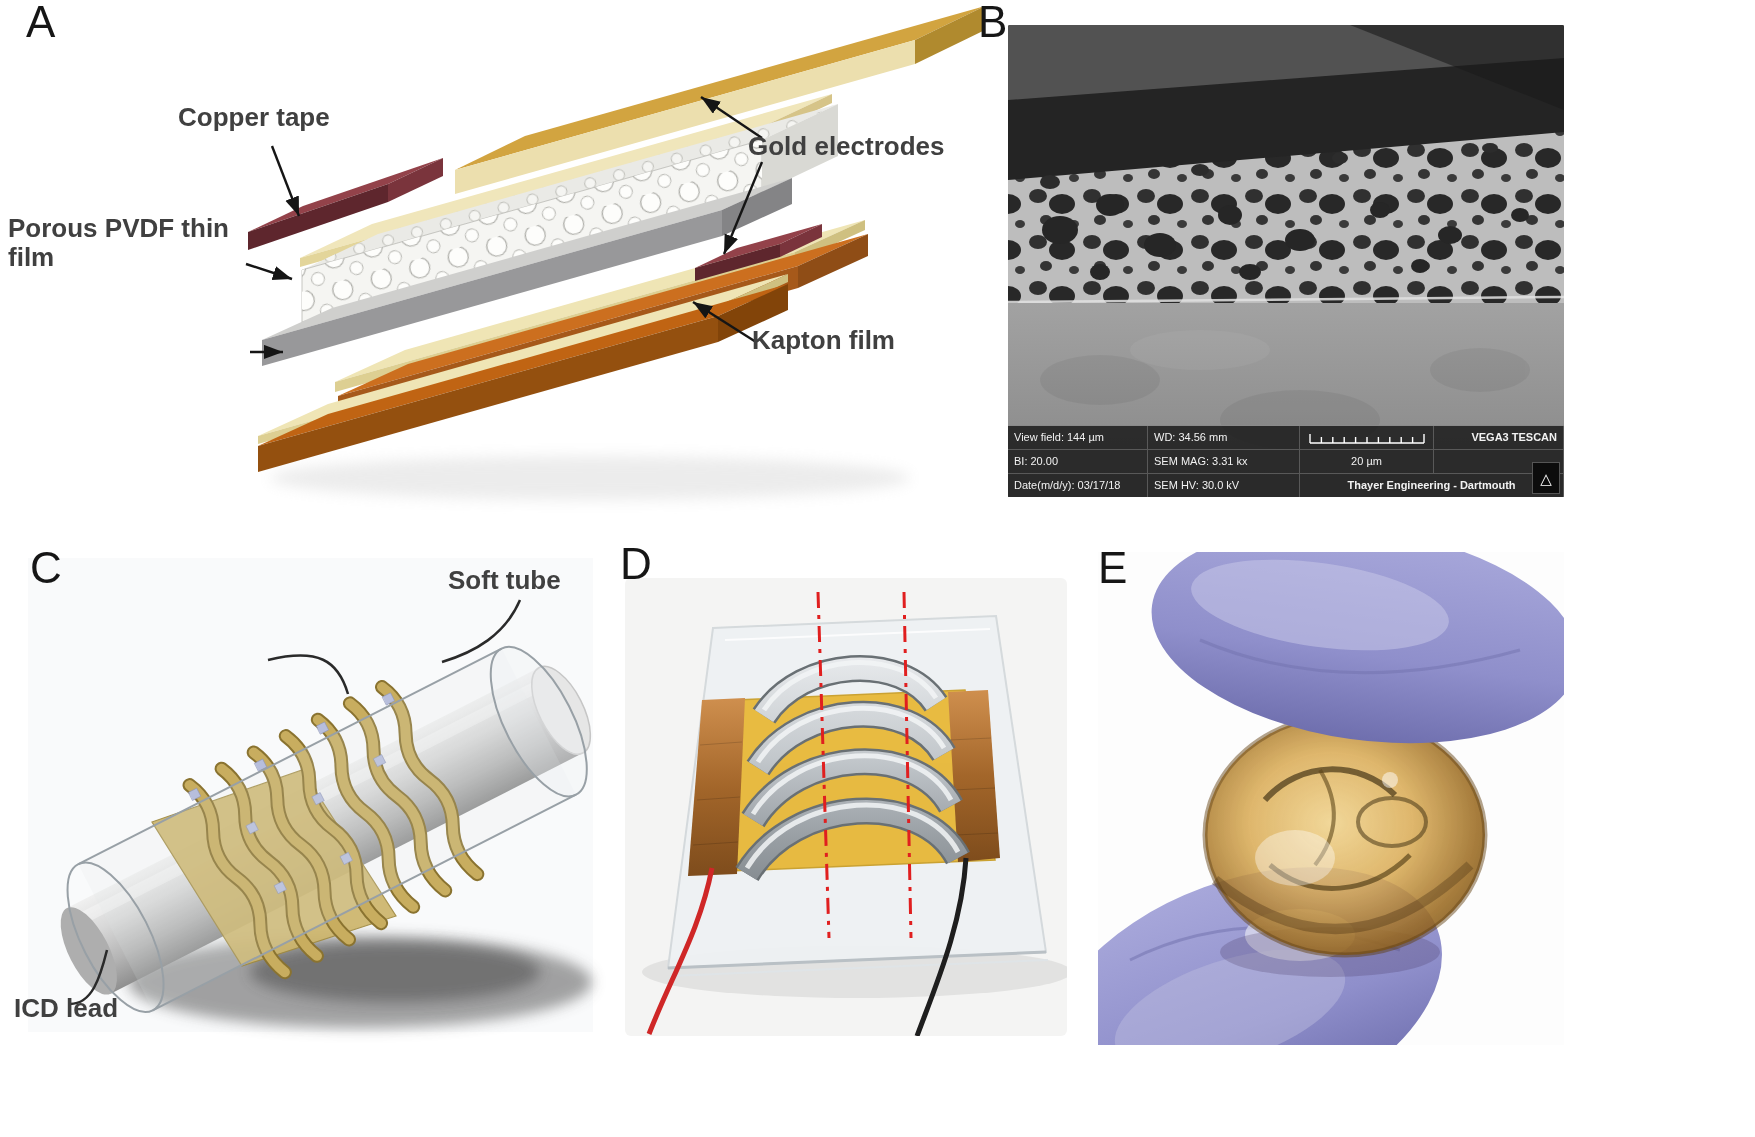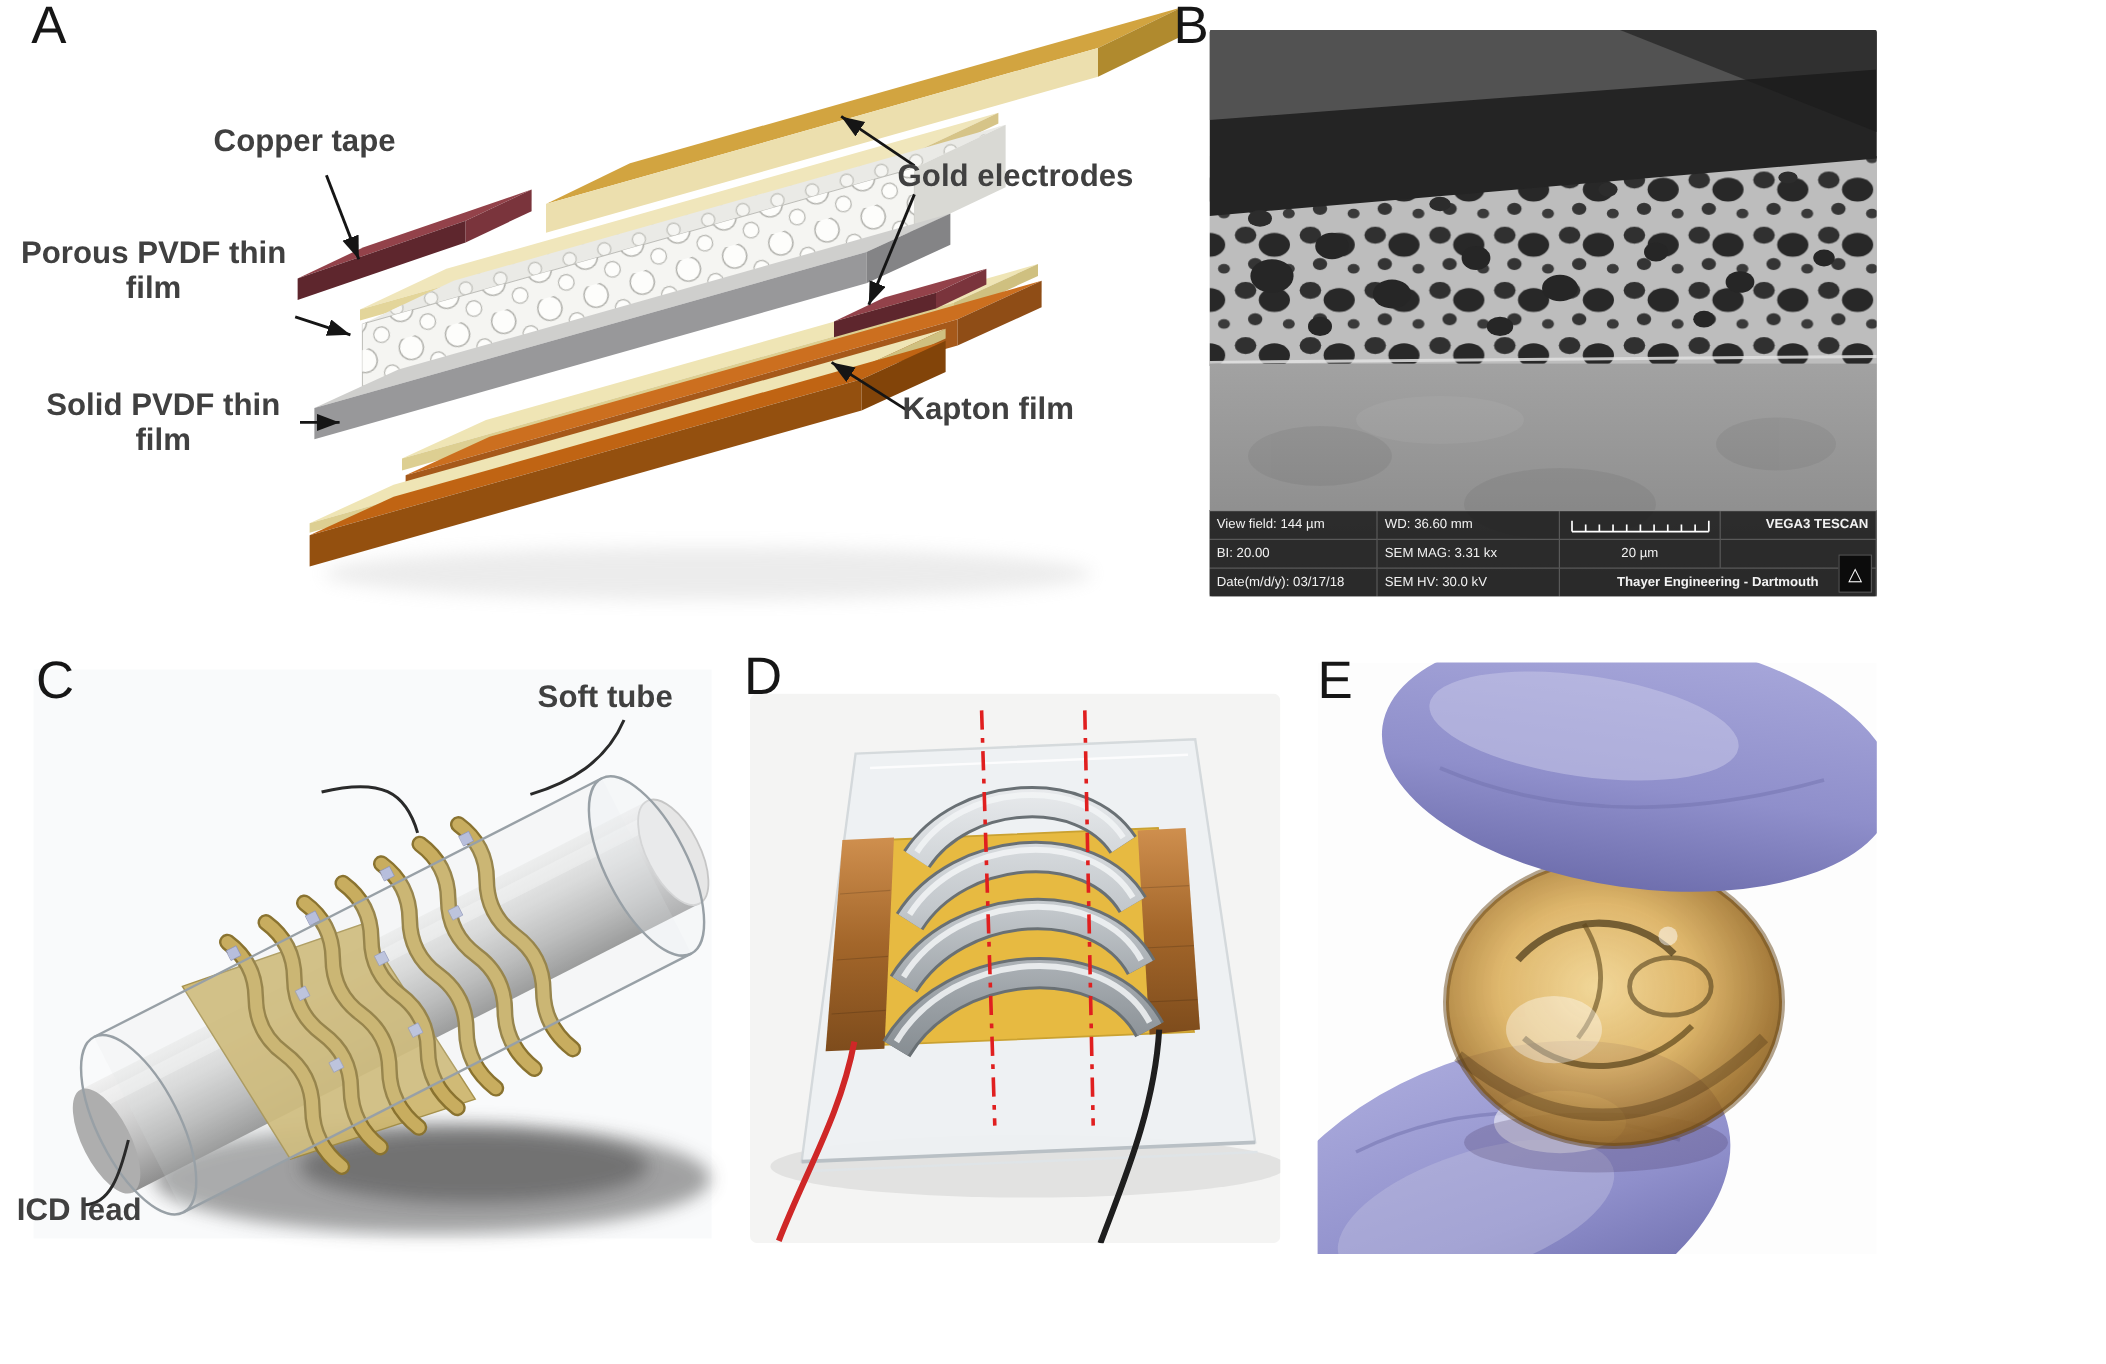--- a/index.html
+++ b/index.html
@@ -1,21 +1,21 @@
 <!DOCTYPE html>
 <html><head>
 <meta charset="utf-8">
 <style>
   html,body{margin:0;padding:0;background:#ffffff;}
   .canvas{position:relative;width:1755px;height:1137px;background:#fff;
           font-family:"Liberation Sans",sans-serif;overflow:hidden;}
   .art{position:absolute;left:0;top:0;}
   .plabel{position:absolute;font-size:44px;font-weight:400;color:#161616;line-height:1;}
   .lbl{position:absolute;font-weight:700;font-size:26px;color:#404040;line-height:1.12;}
-  .center{text-align:center;}
+  .center{margin-top:18px;}
   
   .sem-bar{position:absolute;left:1008px;top:425px;width:556px;height:72px;
            display:grid;grid-template-columns:140px 152px 134px 130px;grid-auto-rows:24px;
            background:rgba(22,22,22,.82);color:#f2f2f2;font-size:11px;
            border-top:1px solid #8a8a8a;box-sizing:border-box;}
   .sc{border-right:1px solid rgba(255,255,255,.22);border-bottom:1px solid rgba(255,255,255,.22);
       padding:0 6px;line-height:23px;white-space:nowrap;overflow:hidden;box-sizing:border-box;}
   .sc.vendor{font-weight:700;text-align:right;}
   .sc.lab{grid-column:3/5;font-weight:700;text-align:center;}
   .sc.mid{text-align:center;}
@@ -342,30 +342,29 @@
 </svg>
 
 <div class="plabel" style="left:26px;top:0px">A</div>
 <div class="plabel" style="left:978px;top:0px">B</div>
 <div class="plabel" style="left:30px;top:546px">C</div>
 <div class="plabel" style="left:620px;top:542px">D</div>
 <div class="plabel" style="left:1098px;top:546px">E</div>
 
 <div class="lbl" style="left:178px;top:103px;width:190px">Copper tape</div>
 <div class="lbl center" style="left:8px;top:196px;width:240px">Porous PVDF thin film</div>
-<div class="lbl center" style="left:16px;top:323px;width:240px">Solid PVDF thin film</div>
 <div class="lbl" style="left:748px;top:132px;width:230px">Gold electrodes</div>
 <div class="lbl" style="left:752px;top:326px;width:210px">Kapton film</div>
 
 <div class="lbl" style="left:448px;top:566px">Soft tube</div>
 <div class="lbl" style="left:14px;top:994px">ICD lead</div>
 
 <div class="sem-bar">
   <div class="sc">View field: 144 µm</div>
-  <div class="sc">WD: 36.60 mm</div>
+  <div class="sc">WD: 34.56 mm</div>
   <div class="sc ruler-cell">
     <svg width="122" height="14" viewBox="0 0 122 14">
       <path d="M4 12 H118 M4 12 V3 M15.4 12 V6 M26.8 12 V6 M38.2 12 V6 M49.6 12 V6 M61 12 V6 M72.4 12 V6 M83.8 12 V6 M95.2 12 V6 M106.6 12 V6 M118 12 V3" stroke="#ffffff" stroke-width="1.4" fill="none"></path>
     </svg>
   </div>
   <div class="sc vendor">VEGA3 TESCAN</div>
 
   <div class="sc">BI: 20.00</div>
   <div class="sc">SEM MAG: 3.31 kx</div>
   <div class="sc mid">20 µm</div>

